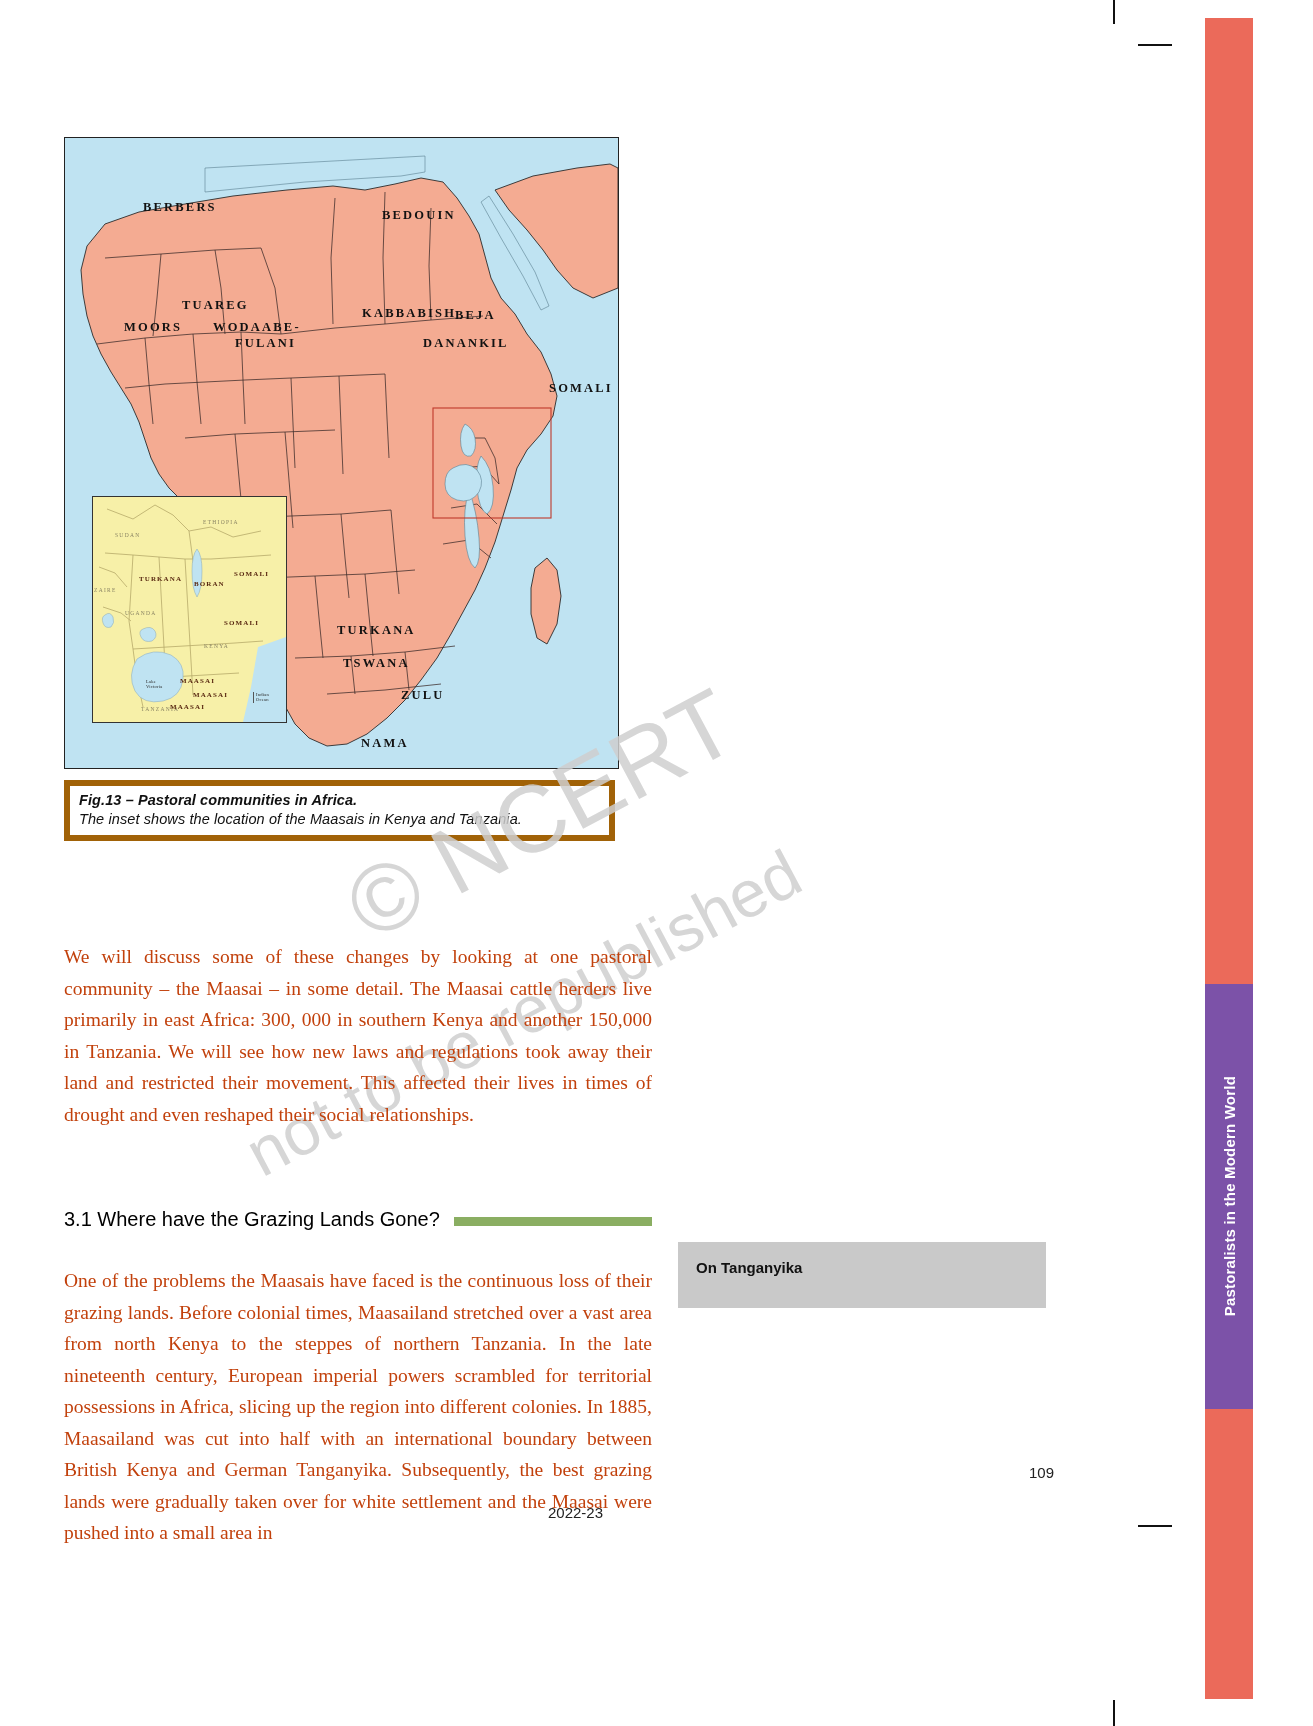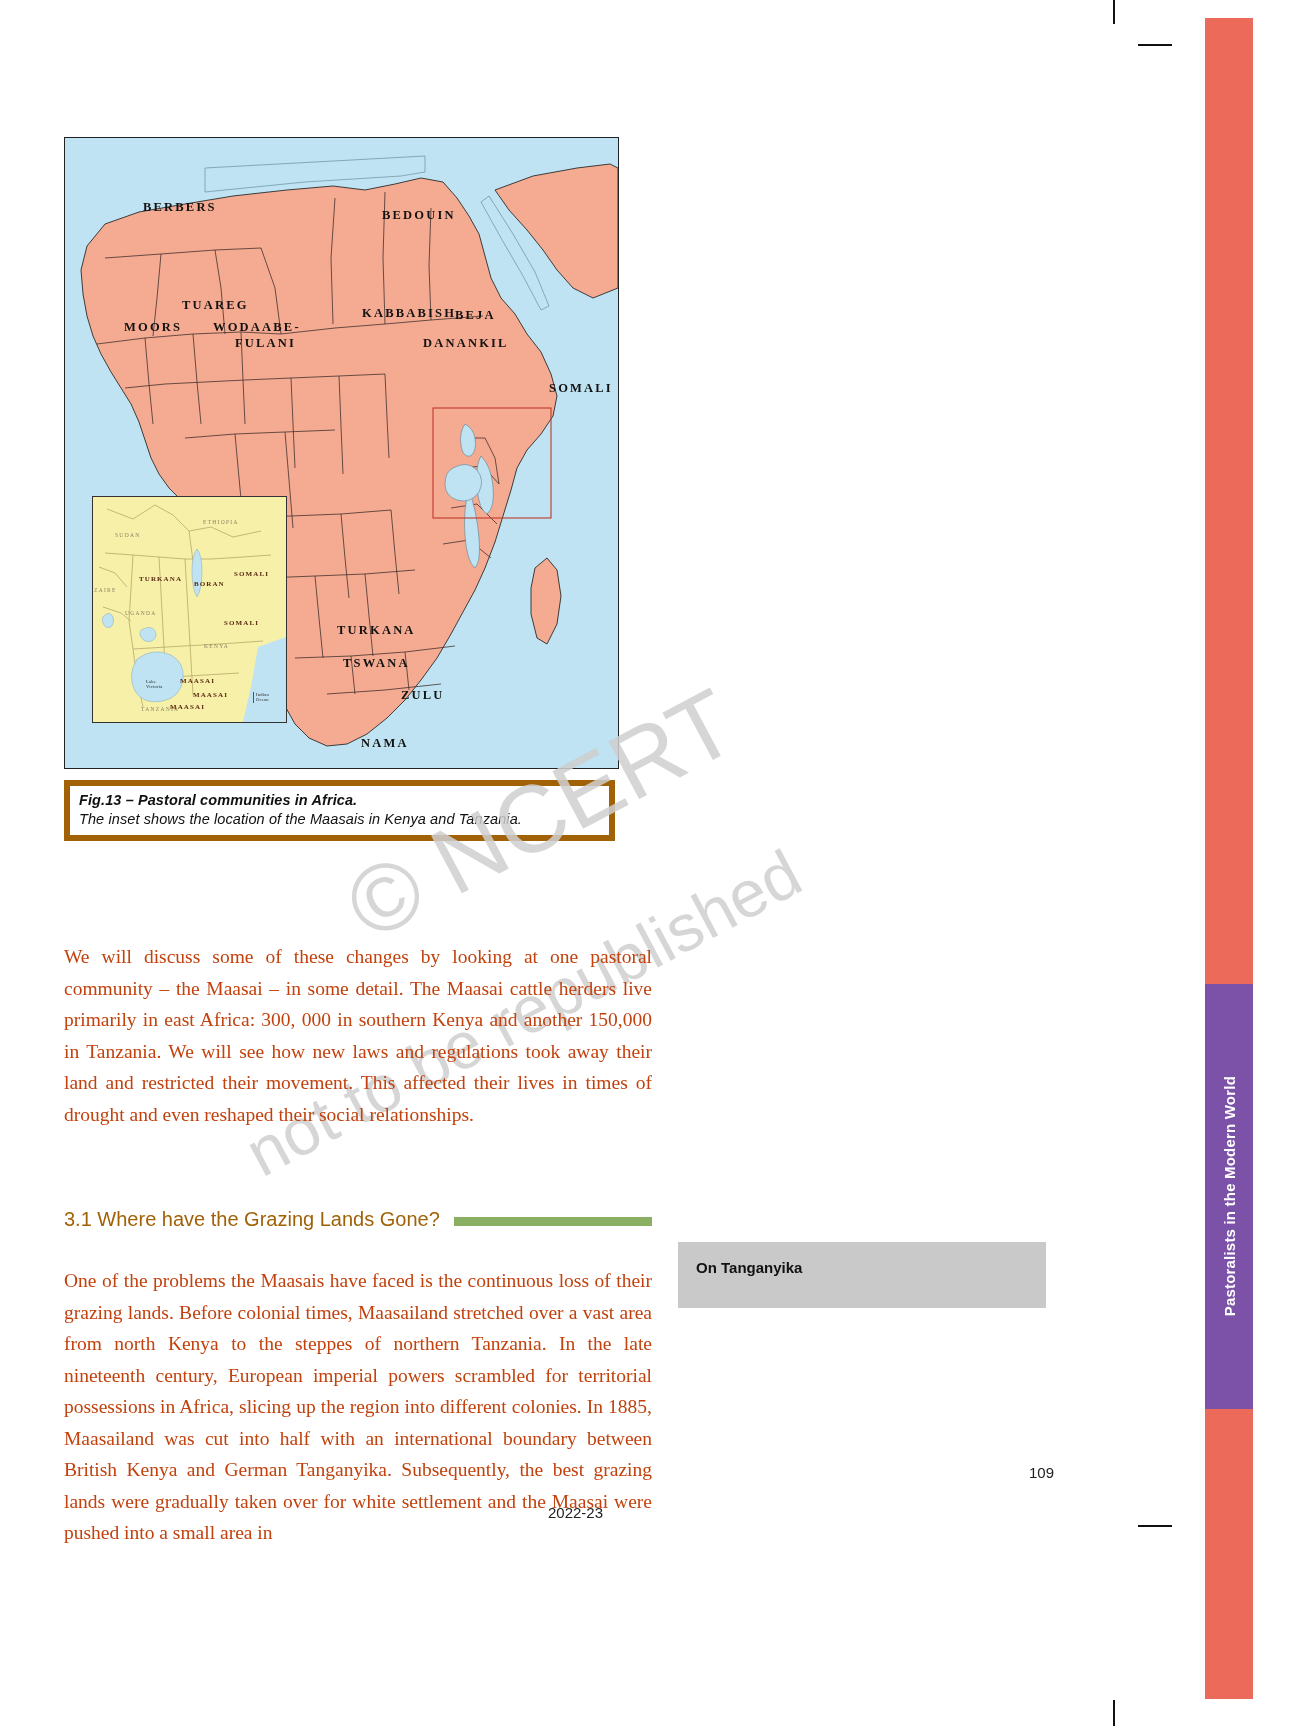--- a/index.html
+++ b/index.html
@@ -47,21 +47,21 @@
         font-size:14.5px;color:#111;margin-top:3px;letter-spacing:.1px;}
 
   
   .bodycol{position:absolute;left:64px;width:588px;}
   p.body{margin:0 0 0 0;font-family:"Liberation Serif",serif;font-size:19.5px;
      line-height:31.5px;text-align:justify;color:#c2410c;}
 
   .heading-row{position:absolute;left:64px;top:1208px;width:588px;
      display:flex;align-items:center;}
   .heading-row h2{margin:0;font-family:"Liberation Sans",sans-serif;font-weight:400;
-     font-size:20px;color:#a16207;white-space:nowrap;}
+     font-size:20px;color:#000000;white-space:nowrap;}
   .greenbar{height:9px;background:#8aae62;flex:1;margin-left:14px;margin-top:4px;}
 
   
   .sidebox{position:absolute;left:678px;top:1242px;width:368px;
      background:#c9c9c9;padding:17px 18px 19px 18px;box-sizing:border-box;}
   .sidebox h3{margin:0 0 13px 0;font-family:"Liberation Sans",sans-serif;
      font-size:15px;font-weight:700;color:#111;}
   .sidebox p{margin:0;font-family:"Liberation Sans",sans-serif;font-size:14.5px;
      line-height:25px;color:#161616;text-align:justify;}
 

